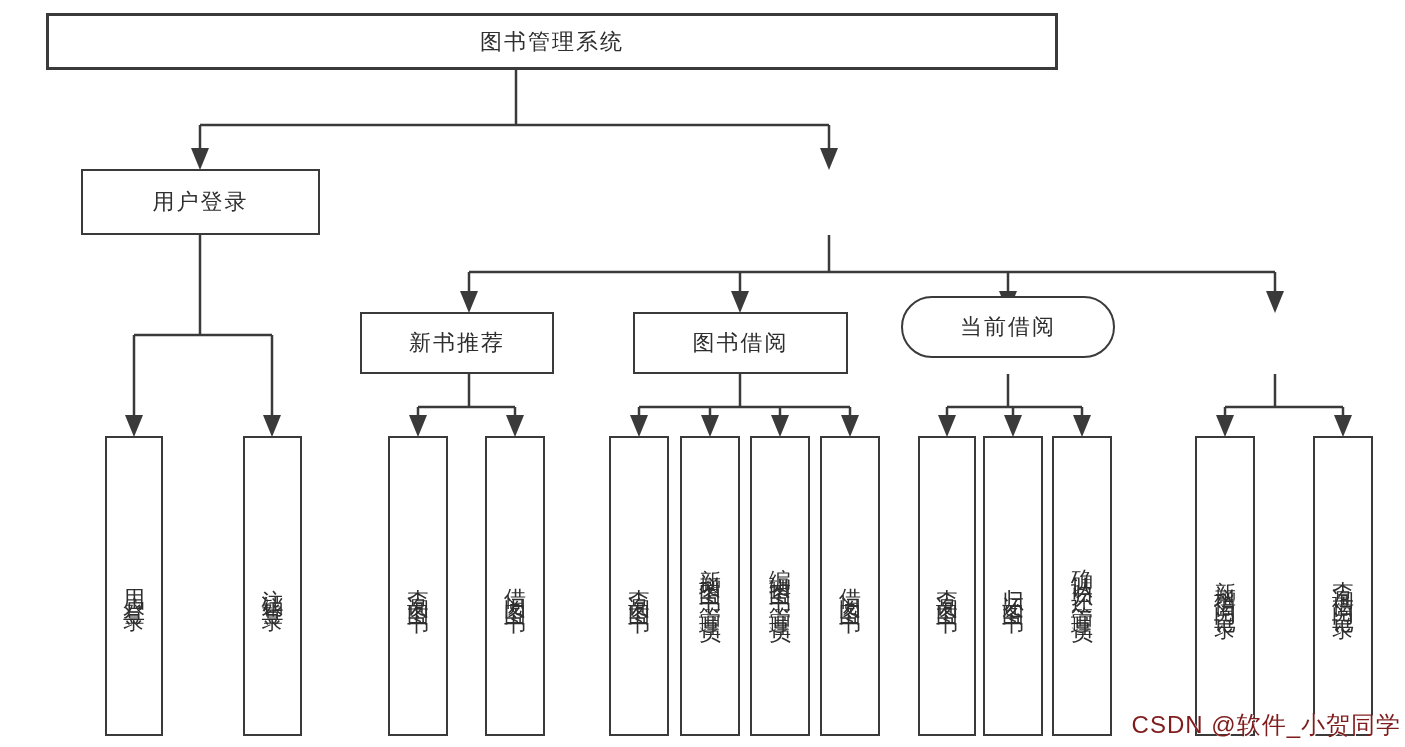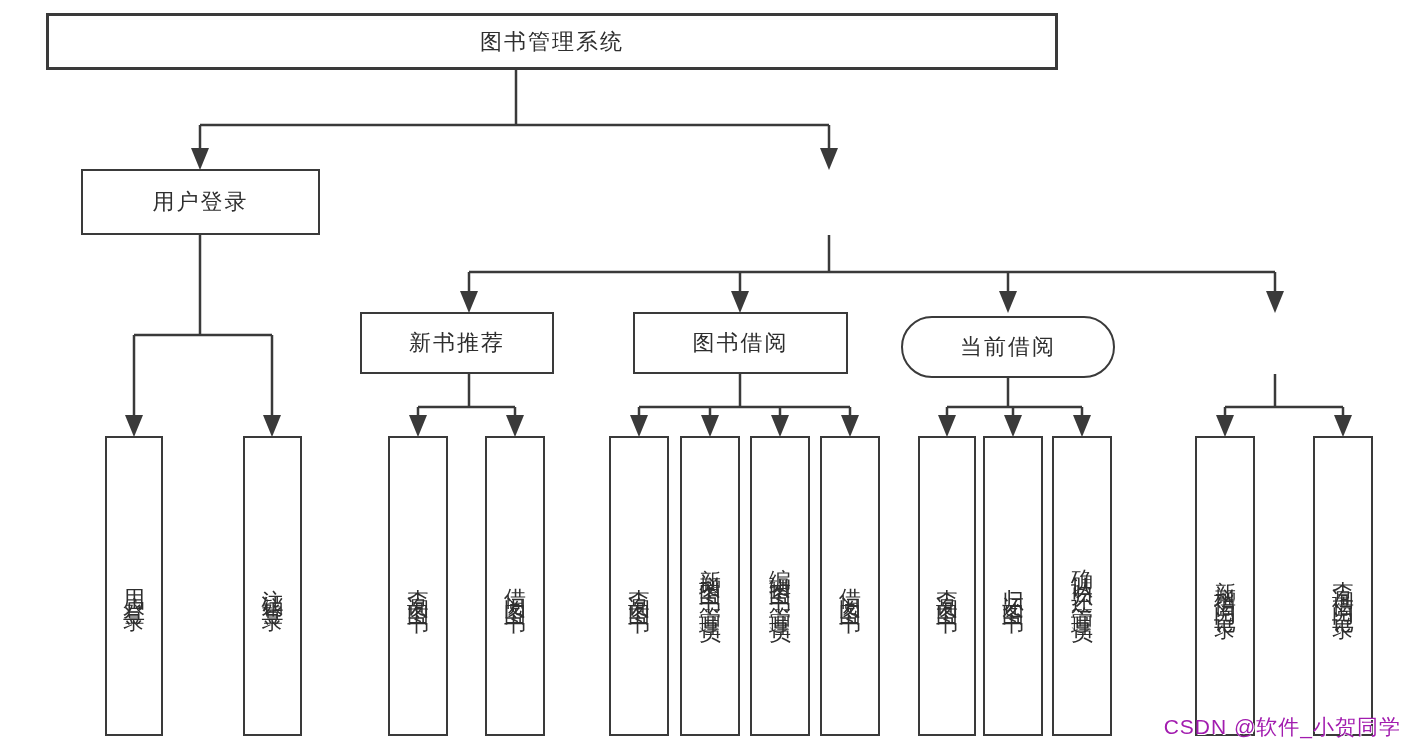--- a/index.html
+++ b/index.html
@@ -36,22 +36,22 @@
     text-orientation: mixed;
     letter-spacing: 0.35em;
     line-height: 1;
     white-space: normal;
     font-size: 22px;
   }
   .watermark {
     position: absolute;
     right: 4px;
     bottom: 6px;
-    font-size: 21px;
-    color: #a21caf;
+    font-size: 24px;
+    color: #7f1d1d;
     text-shadow: 1px 1px 0 #ffffff;
     letter-spacing: 1px;
   }
 </style>
 </head>
 <body>
 
 <div id="stage">
 
   <svg id="wires" viewBox="0 0 1405 747" xmlns="http://www.w3.org/2000/svg">
@@ -122,21 +122,21 @@
       <polygon points="1334,415 1352,415 1343,437"></polygon>
     </g>
   </svg>
 
   <div class="node l1" style="left:10px; top:13px; width:1012px; height:57px;margin-left:36px;">图书管理系统</div>
 
   <div class="node" style="left:81px; top:169px; width:239px; height:66px;">用户登录</div>
 
   <div class="node" style="left:360px; top:312px; width:194px; height:62px;">新书推荐</div>
   <div class="node" style="left:633px; top:312px; width:215px; height:62px;">图书借阅</div>
-  <div class="node" style="left:901px; top:316px; width:214px; height:62px;border-radius:31px;">当前借阅</div>
+  <div class="node" style="left:901px; top:296px; width:214px; height:62px;border-radius:31px;">当前借阅</div>
 
   <div class="node leaf" style="left:105px; top:436px; width:58px; height:300px;">用户登录</div>
   <div class="node leaf" style="left:243px; top:436px; width:59px; height:300px;">注销登录</div>
 
   <div class="node leaf" style="left:388px; top:436px; width:60px; height:300px;">查询图书</div>
   <div class="node leaf" style="left:485px; top:436px; width:60px; height:300px;">借阅图书</div>
 
   <div class="node leaf" style="left:609px; top:436px; width:60px; height:300px;">查询图书</div>
   <div class="node leaf" style="left:680px; top:436px; width:60px; height:300px;">新增图书（管理员）</div>
   <div class="node leaf" style="left:750px; top:436px; width:60px; height:300px;">编辑图书（管理员）</div>

